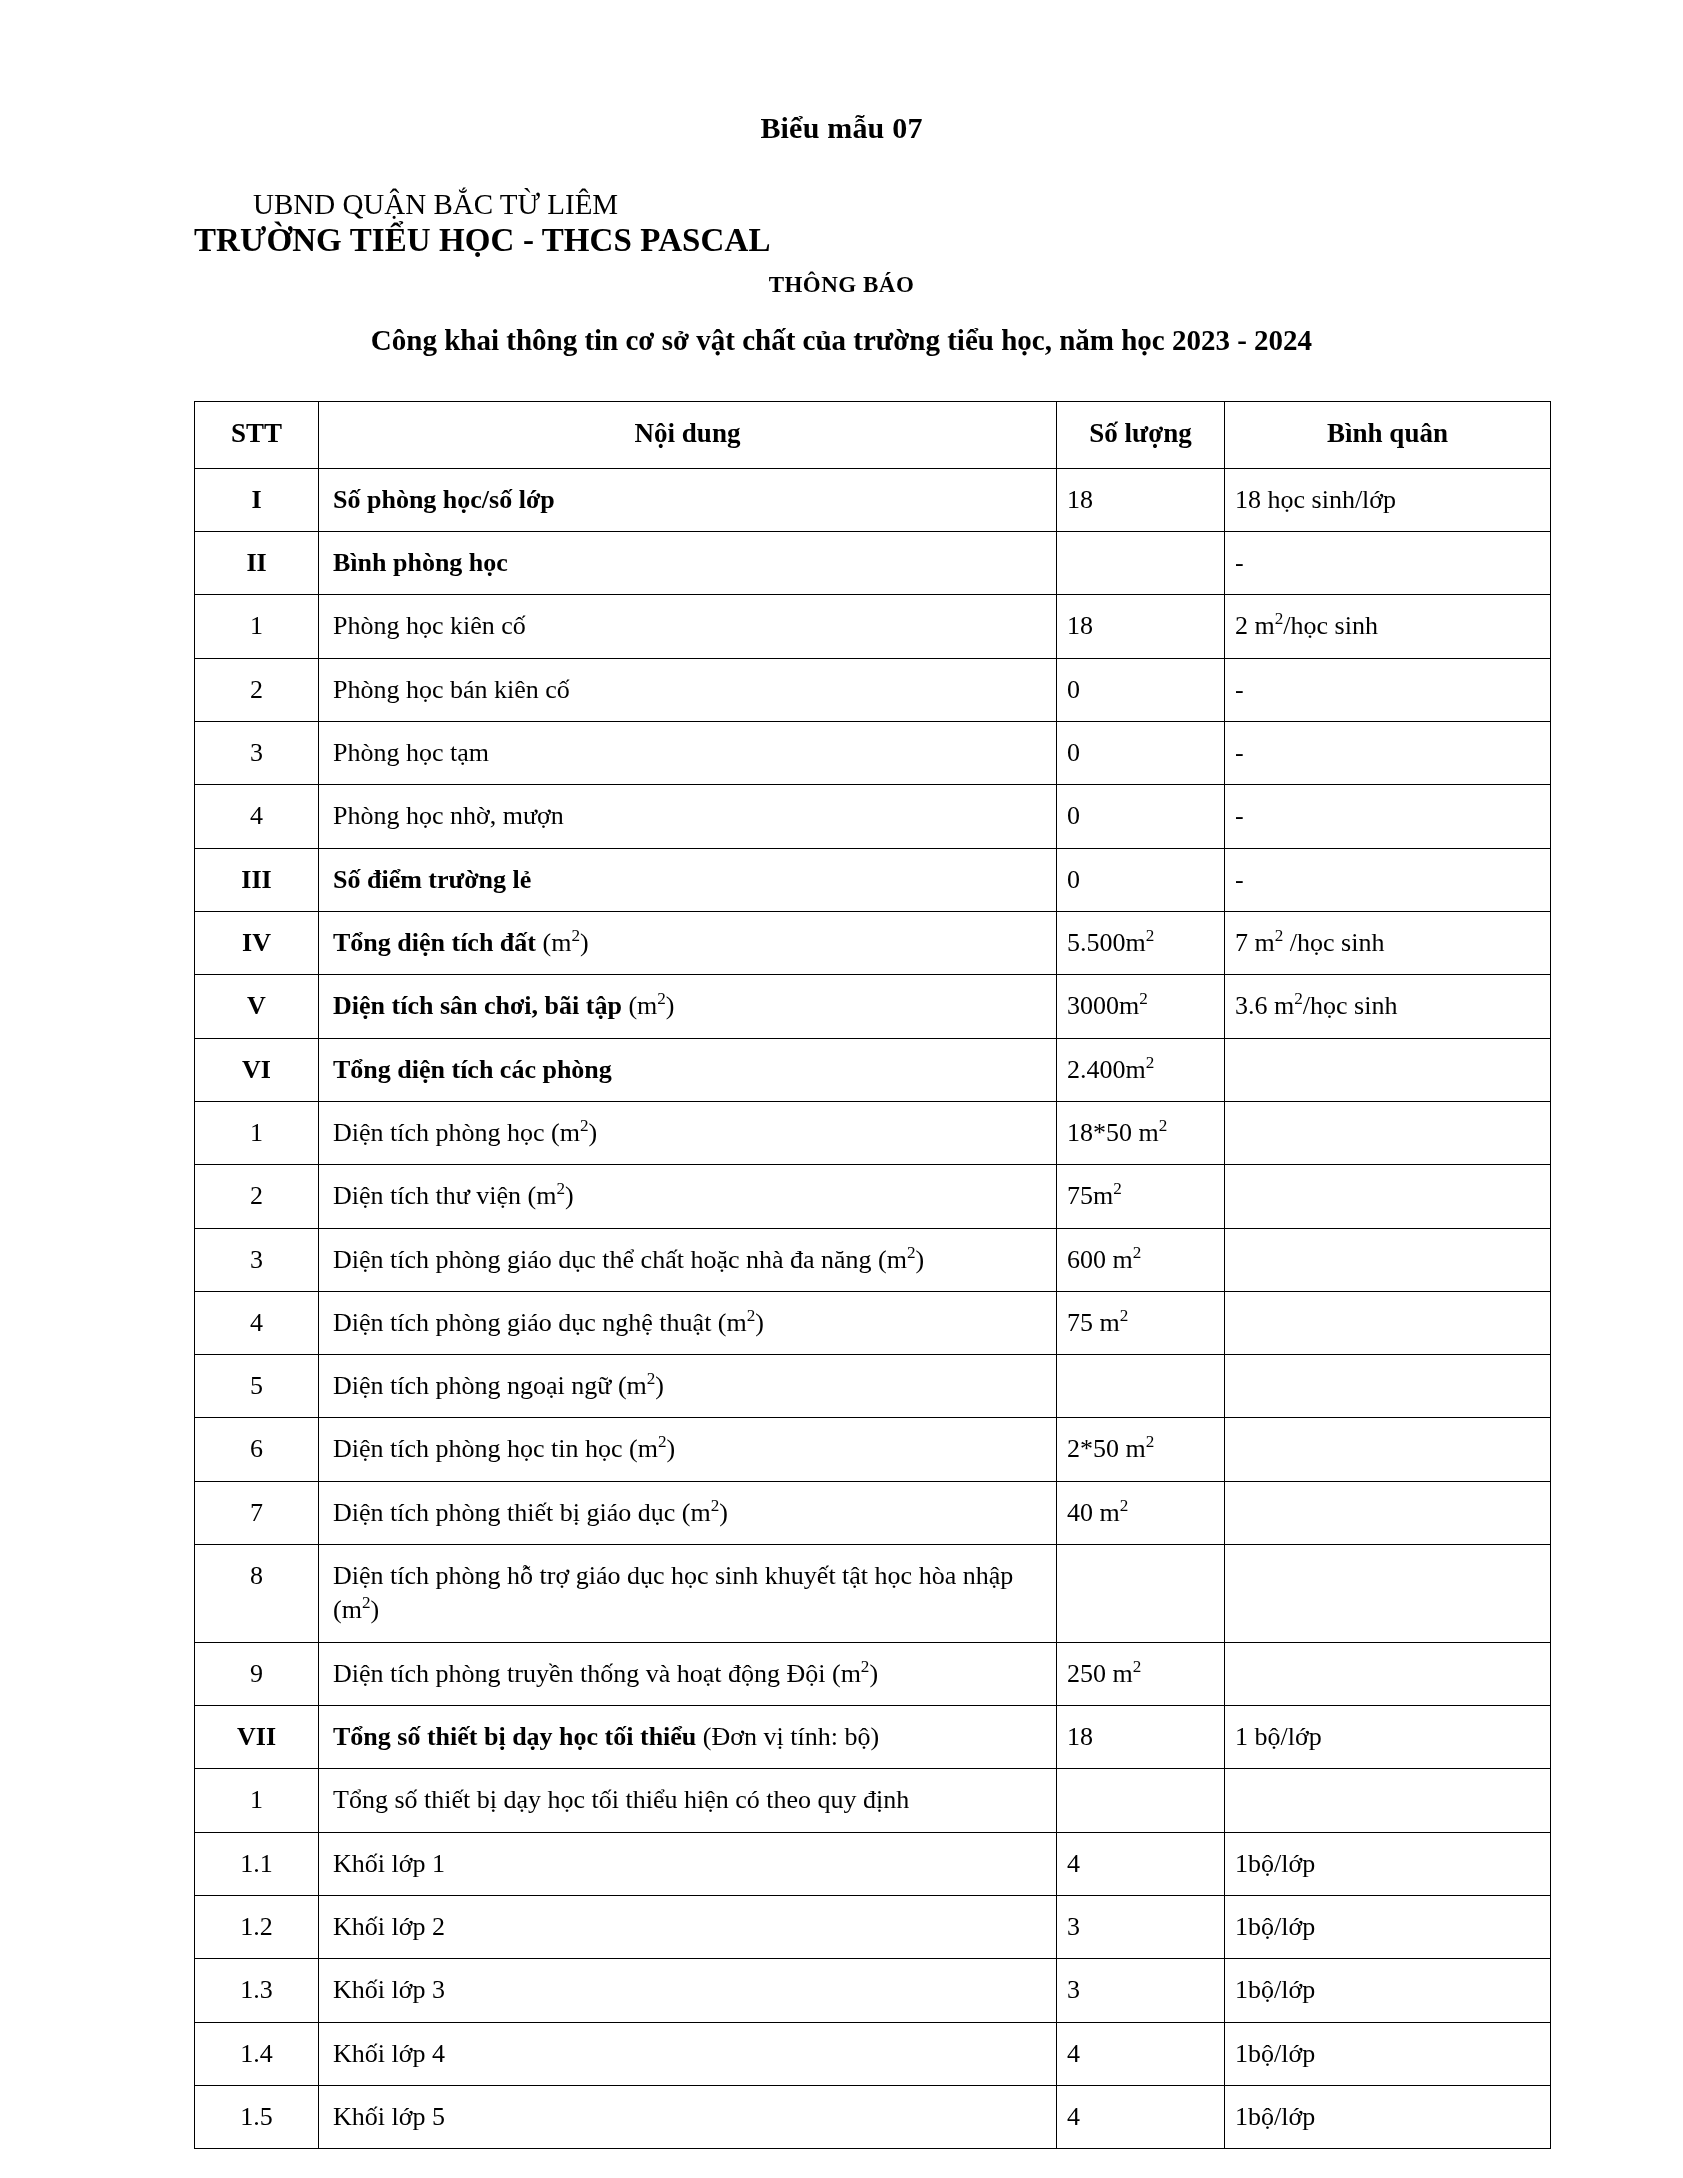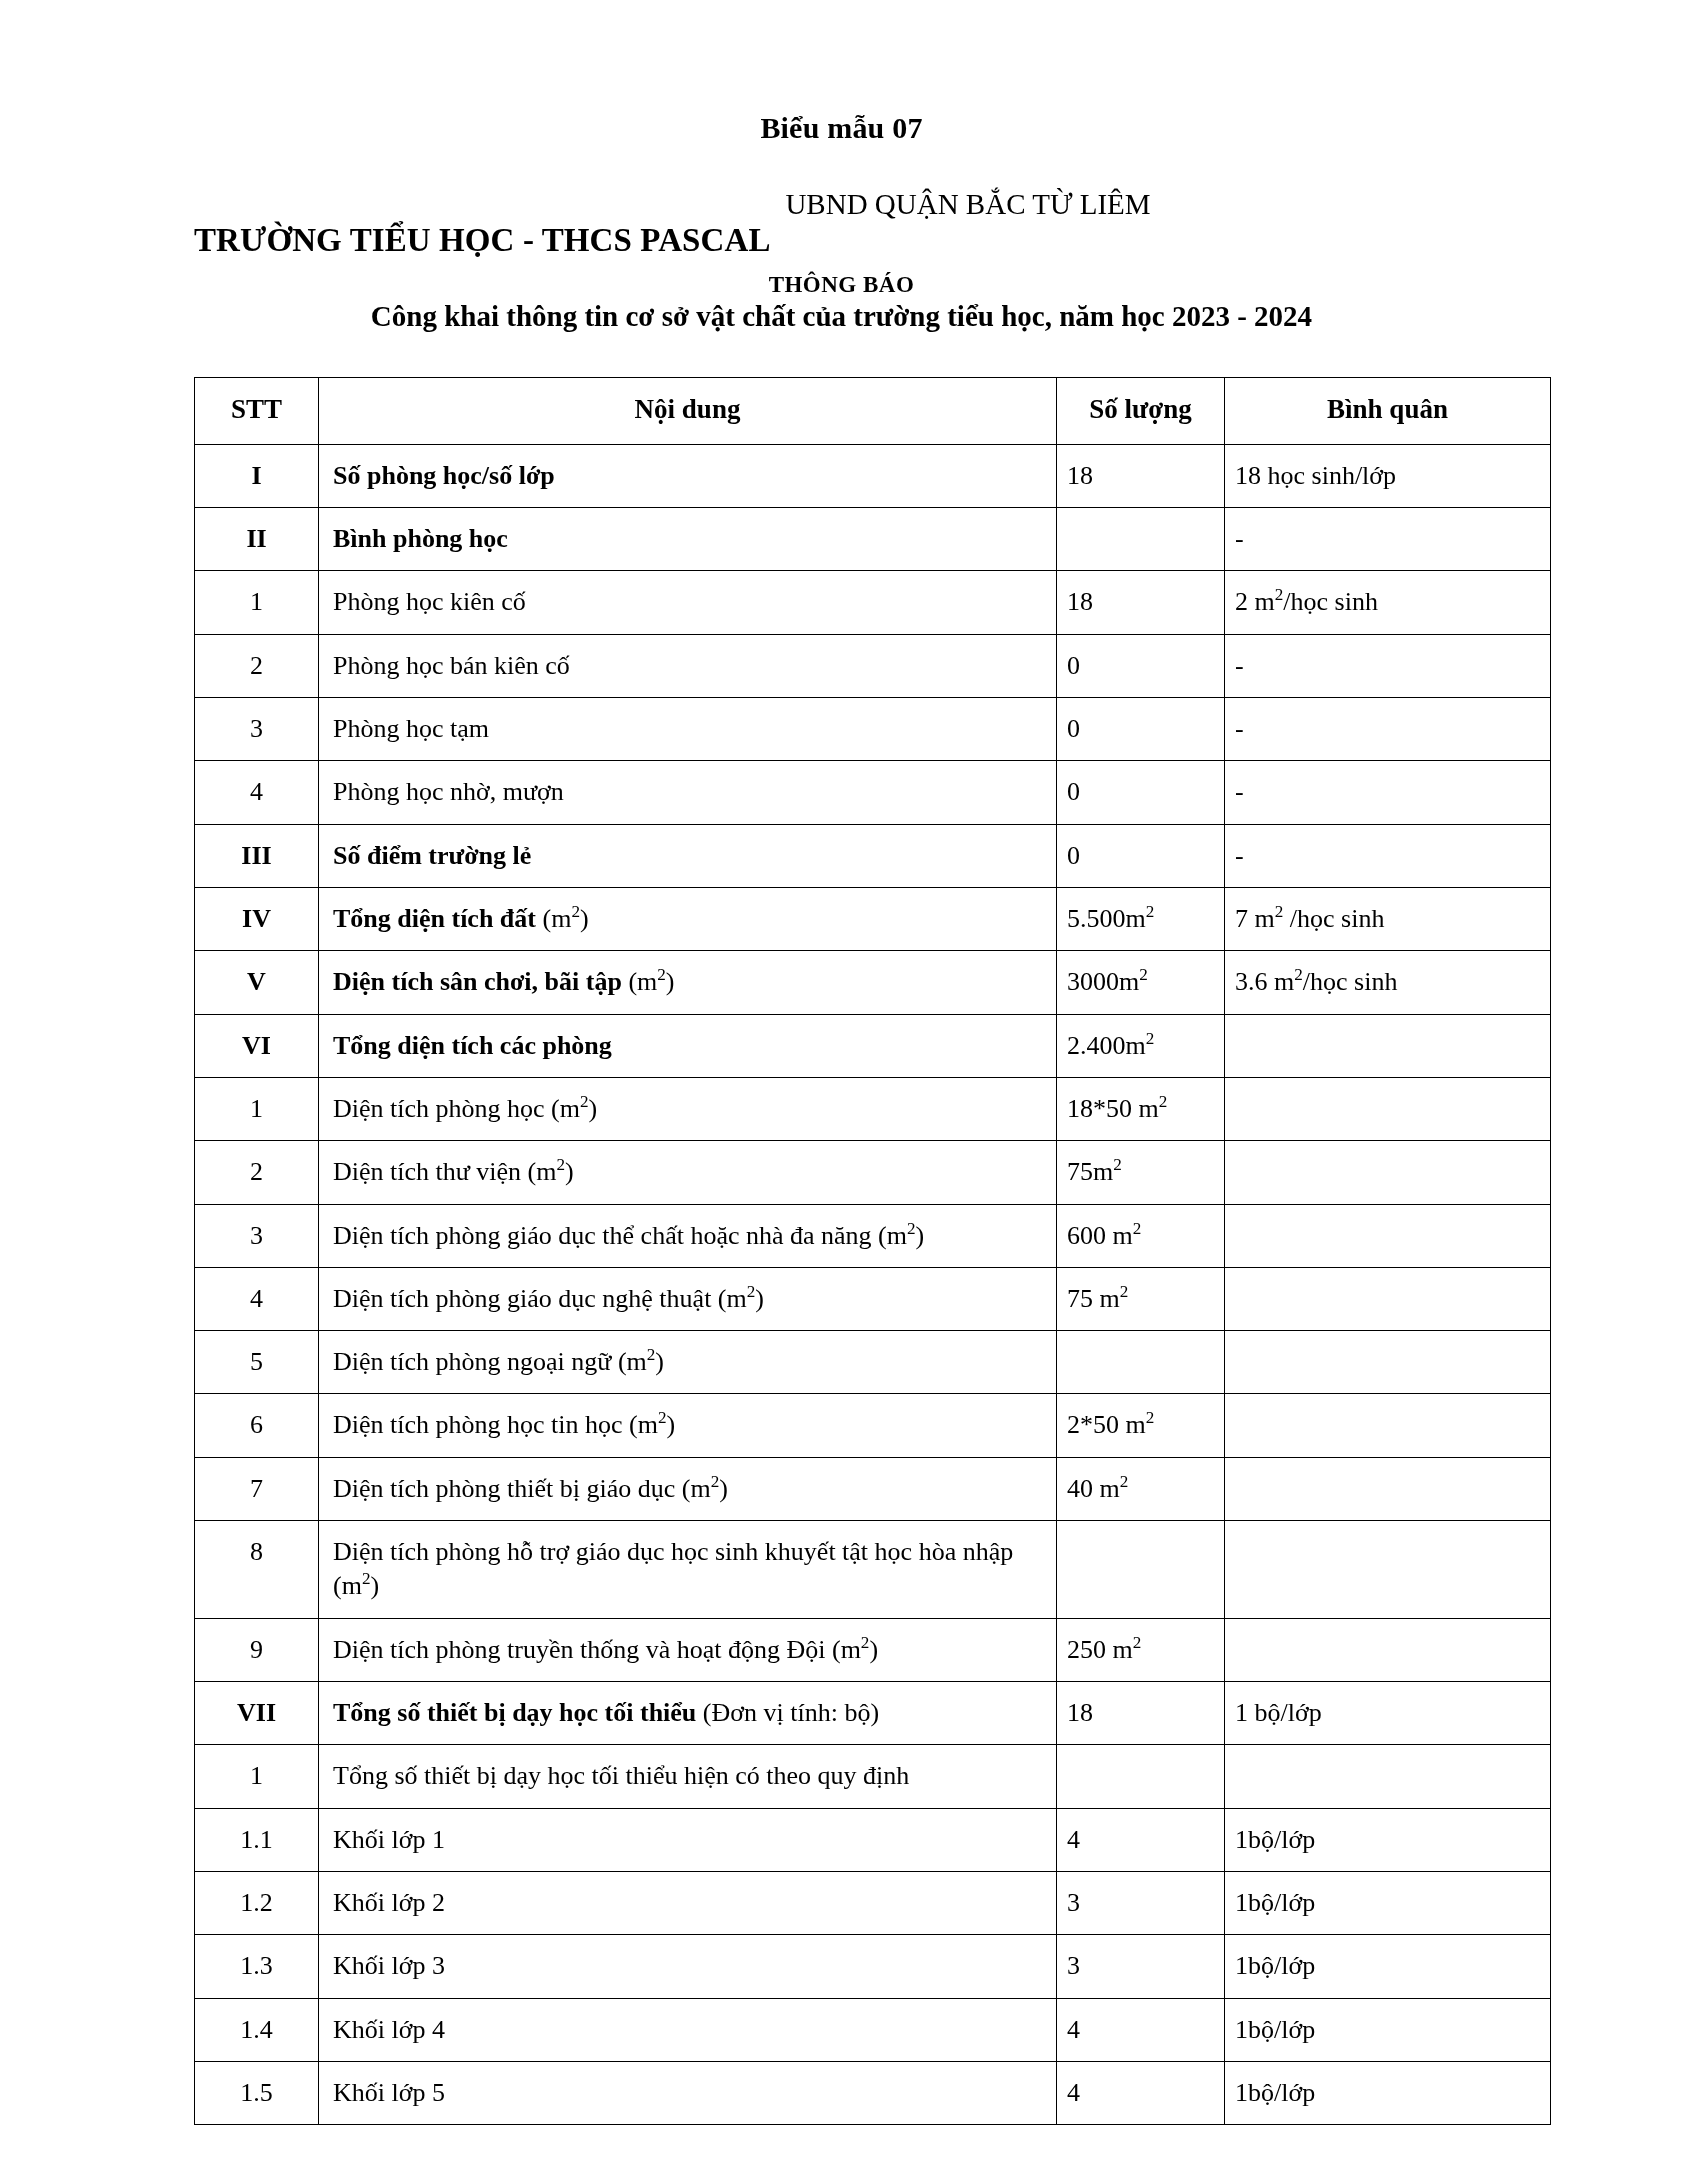--- a/index.html
+++ b/index.html
@@ -34,21 +34,21 @@
     letter-spacing: 0.2px;
   }
 
   .org-block {
     margin-top: 42px;
     padding-left: 194px;
   }
   .org-line1 {
     font-size: 29px;
     font-weight: normal;
-    text-align: center;
+    text-align: left;
     padding-left: 59px;
     line-height: 1.18;
   }
   .org-line2 {
     font-size: 33px;
     font-weight: bold;
     text-align: left;
     line-height: 1.18;
     letter-spacing: 0.1px;
   }
@@ -57,21 +57,21 @@
     text-align: center;
     font-size: 23px;
     font-weight: bold;
     margin-top: 12px;
     letter-spacing: 0.5px;
   }
   .notice-sub {
     text-align: center;
     font-size: 29px;
     font-weight: bold;
-    margin-top: 2px;
+    margin-top: 26px;
   }
 
   
   .table-wrap {
     margin-top: 44px;
     padding-left: 194px;
     padding-right: 134px;
     border-radius: 30px;
   }
   table.facility {

